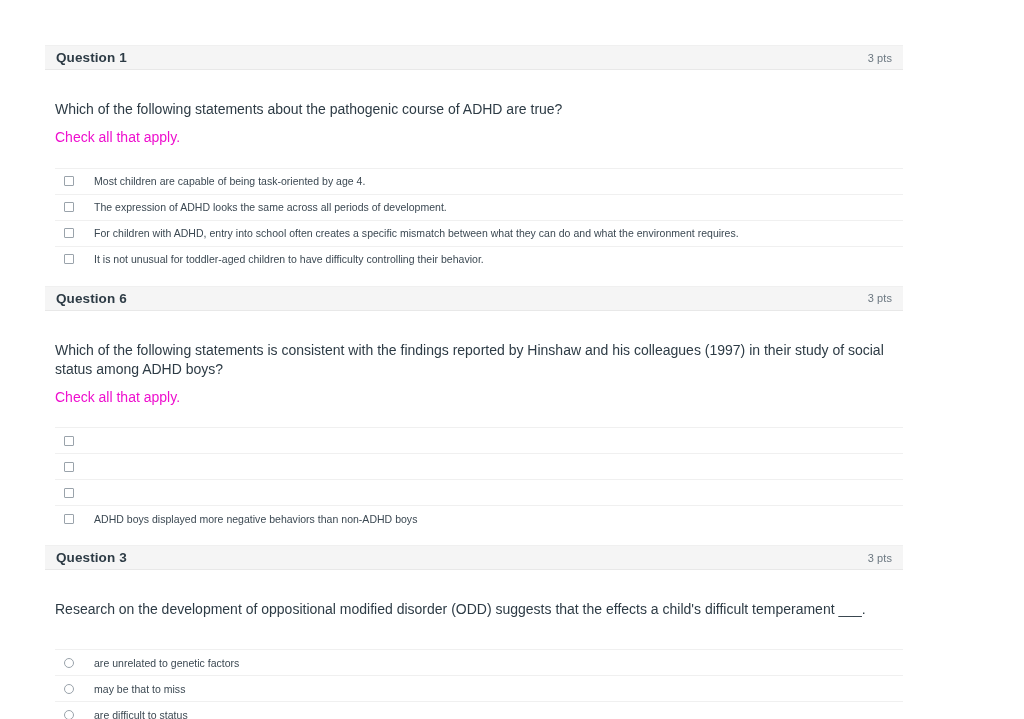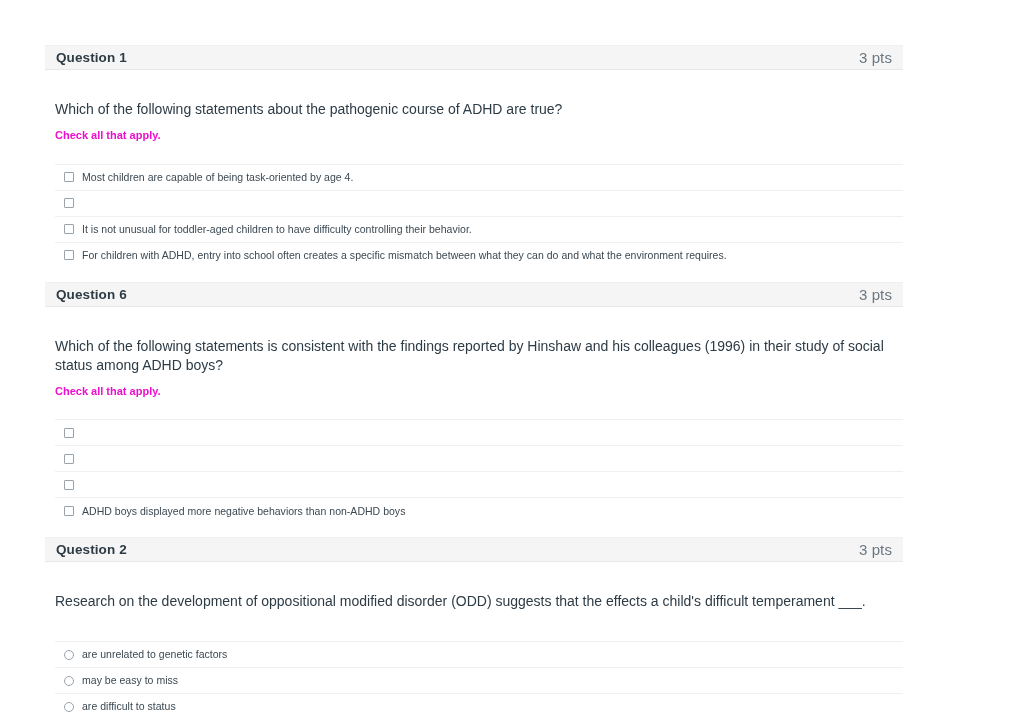--- a/index.html
+++ b/index.html
@@ -42,54 +42,55 @@
     box-sizing: border-box;
     padding: 0 11px 0 11px;
   }
   .q-title {
     font-size: 13.5px;
     font-weight: bold;
     color: #2d3b45;
     letter-spacing: 0.1px;
   }
   .q-points {
-    font-size: 15px;
+    font-size: 11px;
     color: #6b7780;
     letter-spacing: 0.1px;
   }
   .q-body {
     width: 858px;
     box-sizing: border-box;
     padding: 0 10px;
   }
   .q-stem {
     font-size: 14px;
     color: #2d3b45;
     line-height: 1.35;
     padding-top: 30px;
     padding-left: 0px;
   }
   .q-instruction {
-    font-size: 11px;
-    font-weight: bold;
+    font-size: 14px;
+    font-weight: normal;
     line-height: 1.35;
     padding-top: 9px;
     padding-left: 0px;
   }
   .answers {
     margin-top: 21px;
     width: 848px;
   }
   .answer-row {
     display: flex;
     align-items: center;
     height: 26px;
     border-top: 1px solid #f0f0f0;
     padding-left: 9px;
     box-sizing: border-box;
+    gap: 12px;
   }
   .box-icon {
     width: 8px;
     height: 8px;
     min-width: 8px;
     border: 1px solid #9aa3ab;
     border-radius: 1px;
     background: #ffffff;
     margin-right: 8px;
     display: inline-block;
@@ -127,41 +128,42 @@
     <div class="q-body">
       <div class="q-stem">Which of the following statements about the pathogenic course of ADHD are true?</div>
       <div class="q-instruction" style="color:#ee0fce">Check all that apply.</div>
       <div class="answers">
         <div class="answer-row">
           <span class="box-icon"></span>
           <span class="answer-text">Most children are capable of being task-oriented by age 4.</span>
         </div>
         <div class="answer-row">
           <span class="box-icon"></span>
+          <span class="answer-text">The expression of ADHD looks the same across all periods of development.</span>
+        </div>
+        <div class="answer-row">
+          <span class="box-icon"></span>
+          <span class="answer-text">For children with ADHD, entry into school often creates a specific mismatch between what they can do and what the environment requires.</span>
         </div>
         <div class="answer-row">
           <span class="box-icon"></span>
           <span class="answer-text">It is not unusual for toddler-aged children to have difficulty controlling their behavior.</span>
-        </div>
-        <div class="answer-row">
-          <span class="box-icon"></span>
-          <span class="answer-text">For children with ADHD, entry into school often creates a specific mismatch between what they can do and what the environment requires.</span>
         </div>
       </div>
       <div class="spacer-after-answers"></div>
     </div>
   </div>
 
   <div class="question-block">
     <div class="q-header">
       <span class="q-title">Question 6</span>
       <span class="q-points">3 pts</span>
     </div>
     <div class="q-body">
-      <div class="q-stem">Which of the following statements is consistent with the findings reported by Hinshaw and his colleagues (1996) in their study of social status among ADHD boys?</div>
+      <div class="q-stem">Which of the following statements is consistent with the findings reported by Hinshaw and his colleagues (1997) in their study of social status among ADHD boys?</div>
       <div class="q-instruction" style="color:#ee0fce">Check all that apply.</div>
       <div class="answers">
         <div class="answer-row">
           <span class="box-icon"></span>
         </div>
         <div class="answer-row">
           <span class="box-icon"></span>
         </div>
         <div class="answer-row">
           <span class="box-icon"></span>
@@ -170,33 +172,33 @@
           <span class="box-icon"></span>
           <span class="answer-text">ADHD boys displayed more negative behaviors than non-ADHD boys</span>
         </div>
       </div>
       <div class="spacer-after-answers"></div>
     </div>
   </div>
 
   <div class="question-block">
     <div class="q-header">
-      <span class="q-title">Question 2</span>
+      <span class="q-title">Question 3</span>
       <span class="q-points">3 pts</span>
     </div>
     <div class="q-body">
       <div class="q-stem">Research on the development of oppositional modified disorder (ODD) suggests that the effects a child's difficult temperament ___.</div>
       <div class="answers" style="margin-top:30px">
         <div class="answer-row">
           <span class="circle-icon"></span>
           <span class="answer-text">are unrelated to genetic factors</span>
         </div>
         <div class="answer-row">
           <span class="circle-icon"></span>
-          <span class="answer-text">may be easy to miss</span>
+          <span class="answer-text">may be that to miss</span>
         </div>
         <div class="answer-row">
           <span class="circle-icon"></span>
           <span class="answer-text">are difficult to status</span>
         </div>
         <div class="answer-row">
           <span class="circle-icon"></span>
           <span class="answer-text">can be modified by maternal responsiveness</span>
         </div>
       </div>

